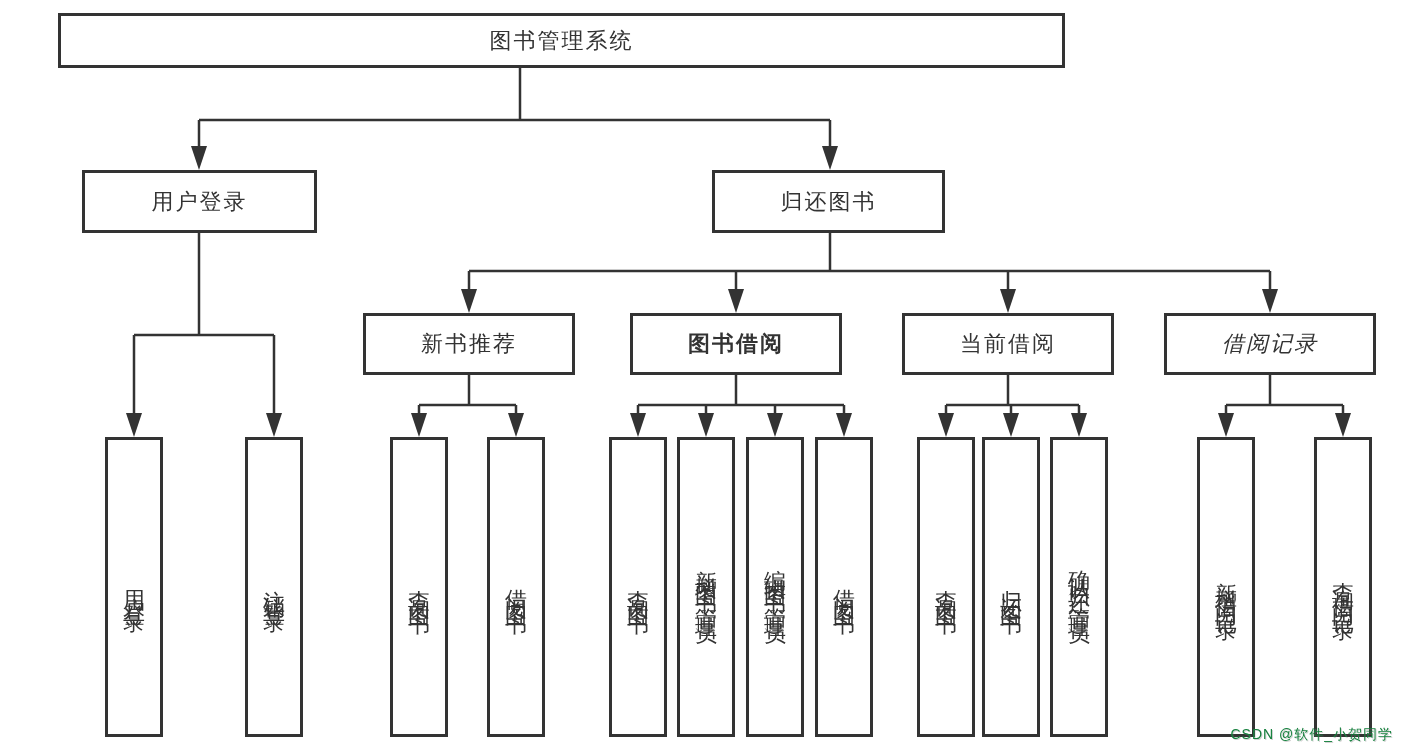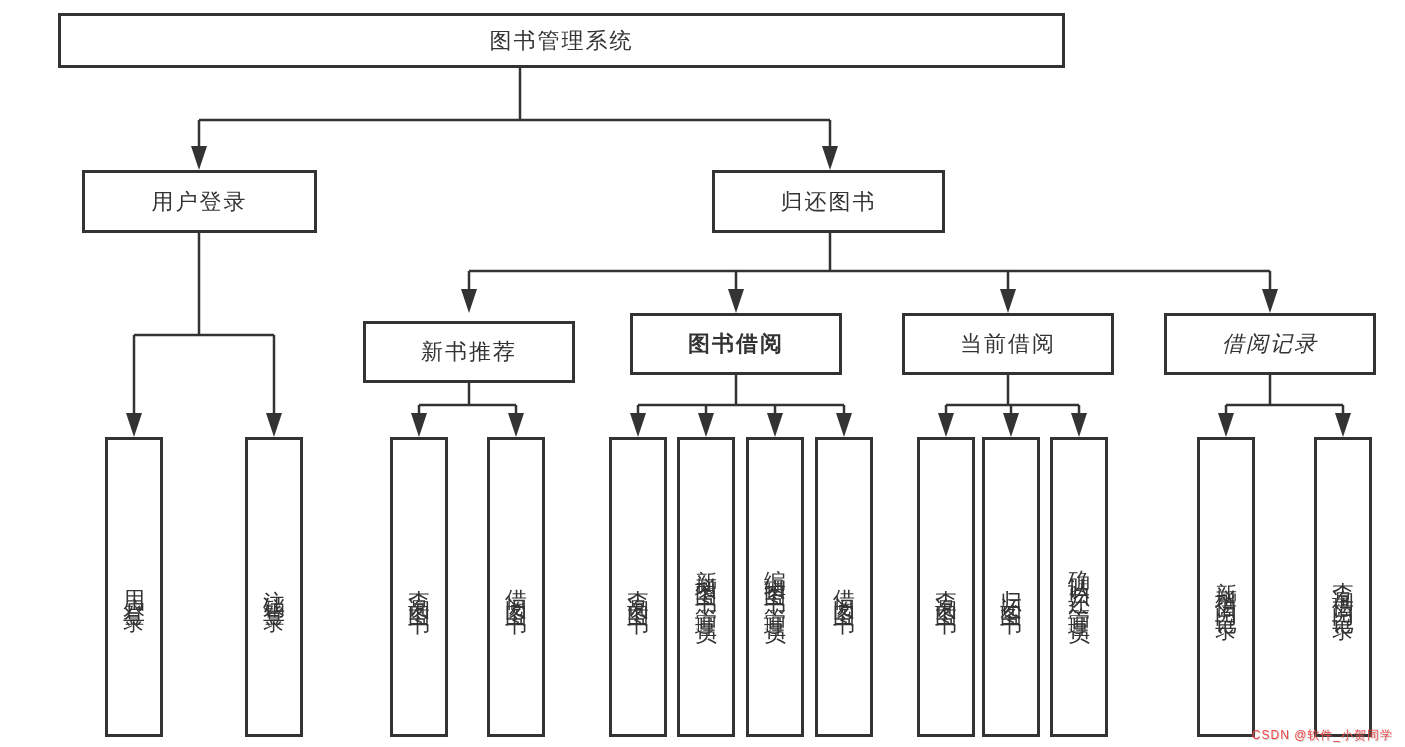--- a/index.html
+++ b/index.html
@@ -41,37 +41,37 @@
     letter-spacing: 0.35em;
     font-size: 22px;
     white-space: normal;
   }
   
   .n-root   { left: 15px;  top: 13px;  width: 1007px; height: 55px; margin-left: 43px; }
   
   .n-l2a    { left: 82px;  top: 170px; width: 235px; height: 63px; }
   .n-l2b    { left: 712px; top: 170px; width: 233px; height: 63px; }
   
-  .n-l3a    { left: 363px;  top: 321px; width: 212px; height: 62px; }
+  .n-l3a    { left: 363px;  top: 313px; width: 212px; height: 62px; }
   .n-l3b    { left: 630px;  top: 313px; width: 212px; height: 62px; font-weight: bold; }
   .n-l3c    { left: 902px;  top: 313px; width: 212px; height: 62px; text-align: right; }
   .n-l3d    { left: 1164px; top: 313px; width: 212px; height: 62px; font-style: italic; }
   
   .leaf     { top: 437px; width: 58px; height: 300px; }
   .n-g1a { left: 105px; }  .n-g1b { left: 245px; }
   .n-g2a { left: 390px; }  .n-g2b { left: 487px; }
   .n-g3a { left: 609px; }  .n-g3b { left: 677px; }  .n-g3c { left: 746px; }  .n-g3d { left: 815px; }
   .n-g4a { left: 917px; }  .n-g4b { left: 982px; }  .n-g4c { left: 1050px; }
   .n-g5a { left: 1197px; } .n-g5b { left: 1314px; }
   .watermark {
     position: absolute;
     right: 12px;
     bottom: 3px;
-    color: #ef4444;
-    font-size: 12px;
+    color: #15803d;
+    font-size: 14px;
     letter-spacing: 1px;
     text-shadow: 1px 1px 0 rgba(120,120,120,0.35);
   }
 </style>
 </head>
 <body>
 
 <div id="canvas">
 
   <svg id="connectors" viewBox="0 0 1405 747" xmlns="http://www.w3.org/2000/svg">

